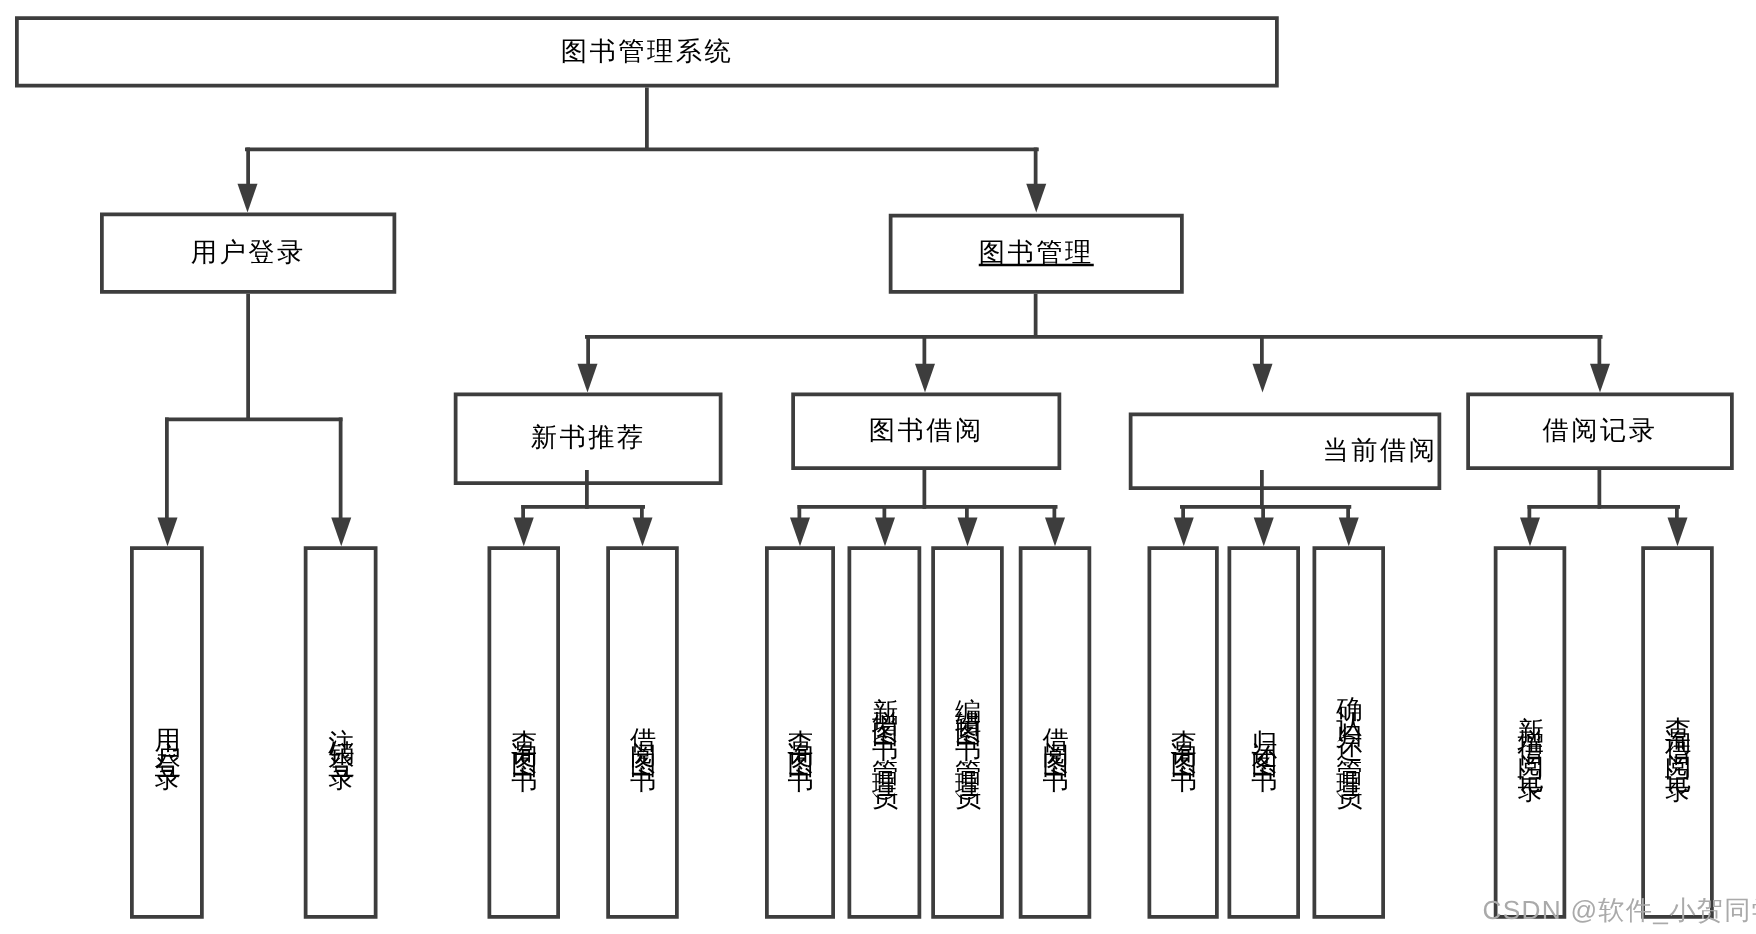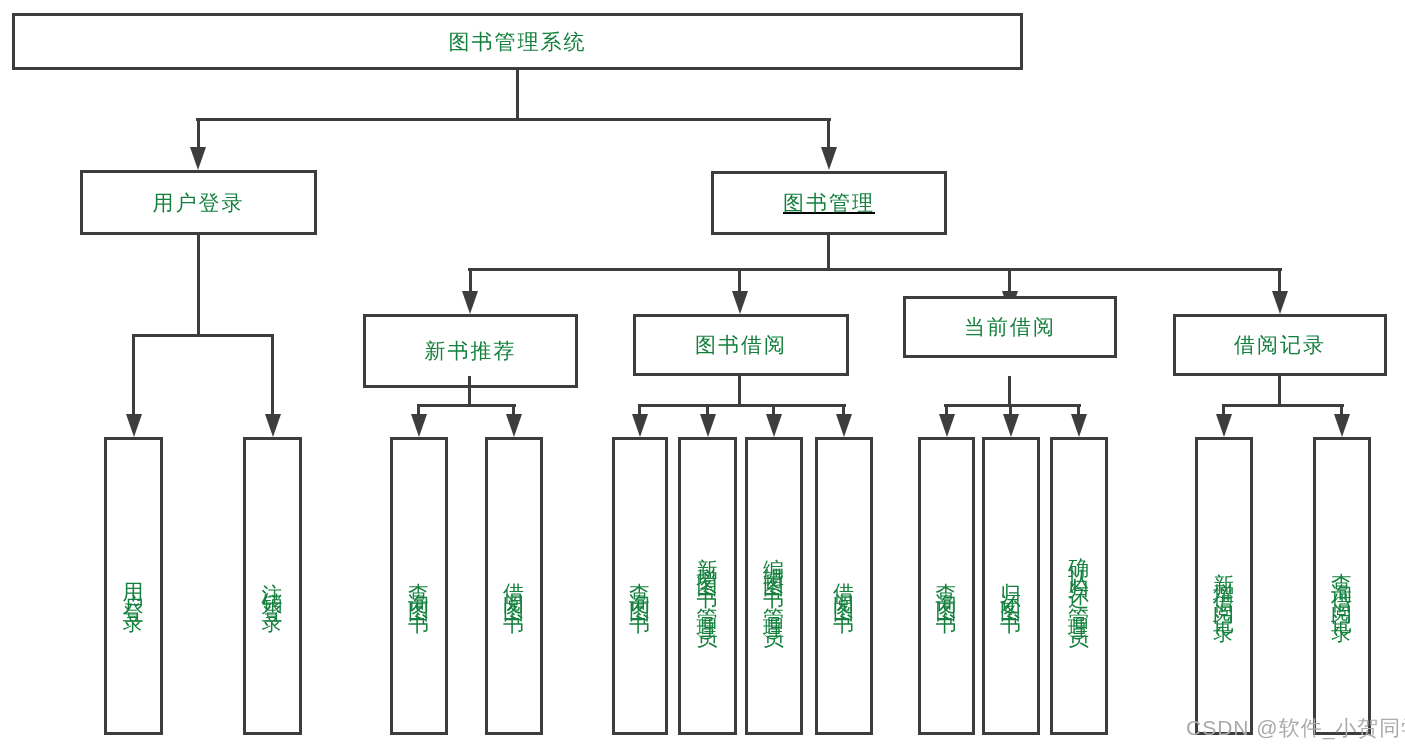--- a/index.html
+++ b/index.html
@@ -14,21 +14,21 @@
   .node {
     position: absolute;
     box-sizing: border-box;
     border: 3px solid #3d3d3d;
     background: #ffffff;
     display: flex;
     align-items: center;
     justify-content: center;
   }
   .node .lbl {
-    color: #15803d;
+    color: #000000;
     font-size: 21px;
     letter-spacing: 2px;
     white-space: nowrap;
     line-height: 1.2;
   }
   .node.v .lbl {
     writing-mode: vertical-rl;
     text-orientation: mixed;
     letter-spacing: 10px;
     line-height: 1;
@@ -94,21 +94,21 @@
   <div class="arrow" style="left:1002px; top:291px;"></div>
   <div class="vline" style="left:1278px; top:268px; height:25px;"></div>
   <div class="arrow" style="left:1272px; top:291px;"></div>
 
   <div class="node" style="left:363px; top:314px; width:215px; height:74px;">
     <span class="lbl">新书推荐</span>
   </div>
   <div class="node" style="left:633px; top:314px; width:216px; height:62px;">
     <span class="lbl">图书借阅</span>
   </div>
-  <div class="node" style="left:903px; top:296px; width:214px; height:62px;">
+  <div class="node" style="left:903px; top:330px; width:250px; height:62px;justify-content:flex-end;">
     <span class="lbl">当前借阅</span>
   </div>
   <div class="node" style="left:1173px; top:314px; width:214px; height:62px;">
     <span class="lbl">借阅记录</span>
   </div>
 
   <div class="vline" style="left:468px; top:376px; height:31px;"></div>
   <div class="hline" style="left:417px; top:404px; width:99px;"></div>
   <div class="vline" style="left:417px; top:404px; height:12px;"></div>
   <div class="arrow" style="left:411px; top:414px;"></div>

